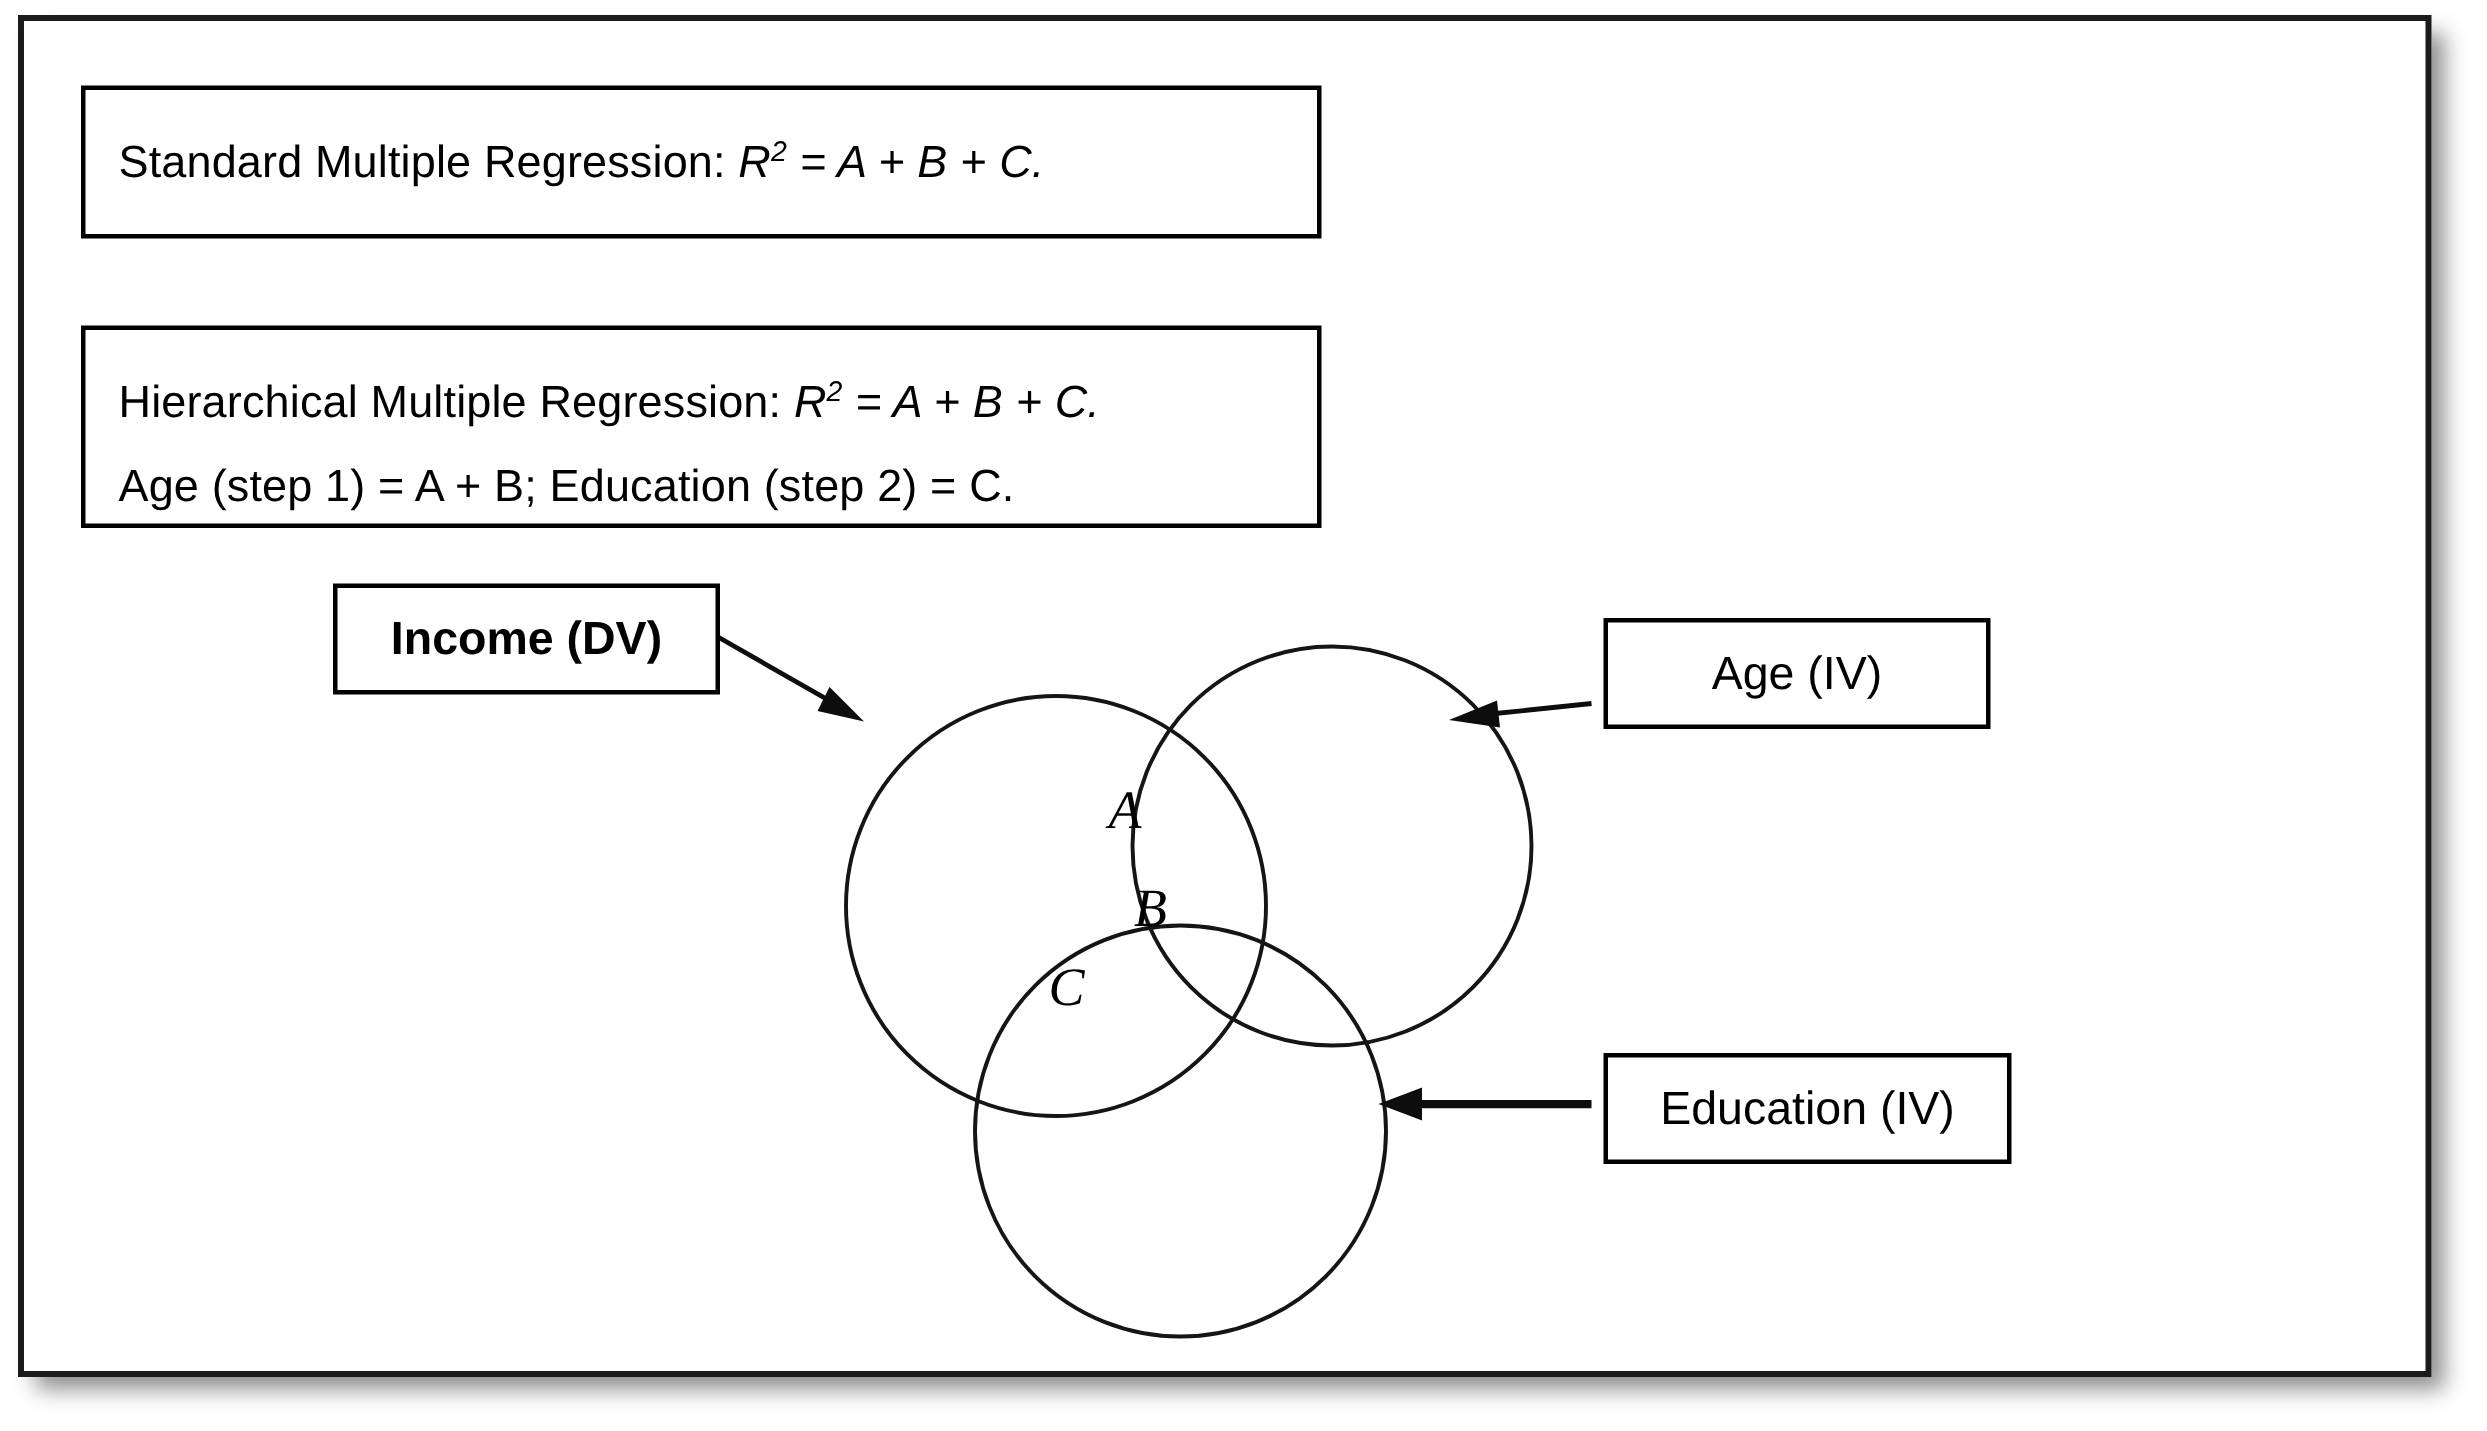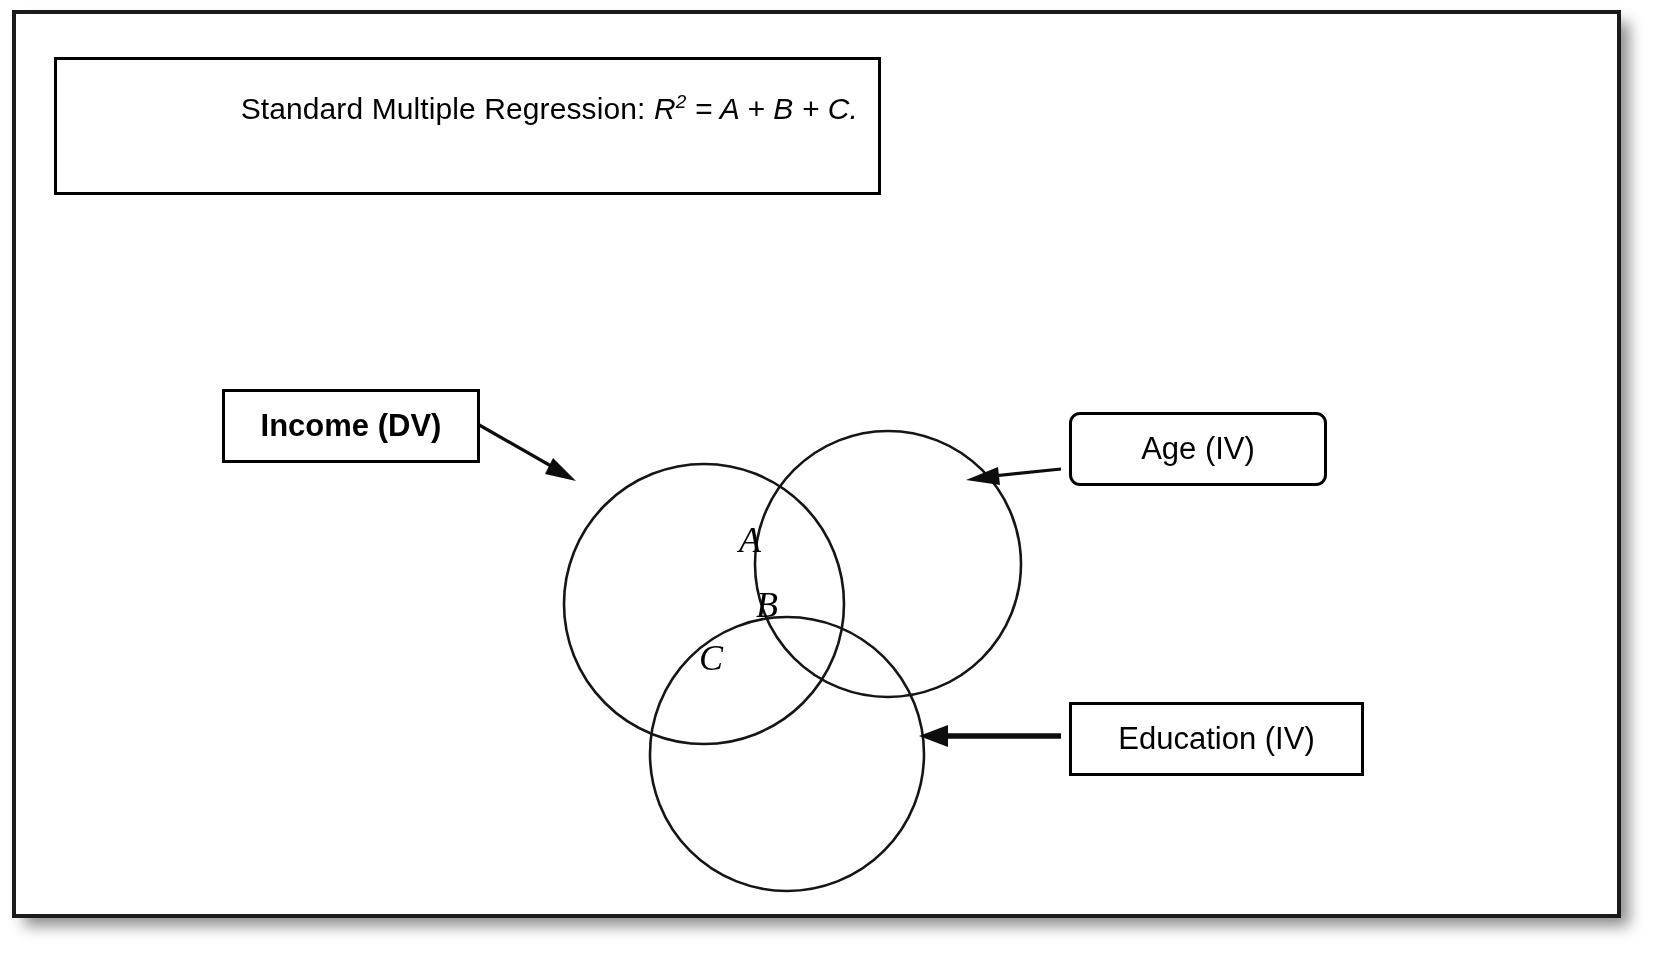--- a/index.html
+++ b/index.html
@@ -37,22 +37,21 @@
     position: absolute;
     border: 3px solid #000000;
     background: #ffffff;
     box-sizing: border-box;
     padding: 14px 20px 12px 22px;
   }
   #legend-standard {
     left: 38px;
     top: 43px;
     width: 827px;
-    height: 138px;
-    text-align: right;
+    height: 102px;
   }
   #legend-hierarchical {
     left: 38px;
     top: 203px;
     width: 827px;
     height: 135px;
   }
   .legend-line {
     font-size: 30px;
     line-height: 56px;
@@ -85,26 +84,25 @@
     top: 375px;
     width: 258px;
     height: 74px;
     font-weight: bold;
   }
   #box-age {
     left: 1053px;
     top: 398px;
     width: 258px;
     height: 74px;
-    border-radius: 11px;
   }
   #box-education {
     left: 1053px;
     top: 688px;
-    width: 295px;
+    width: 272px;
     height: 74px;
   }
   
   #venn-layer {
     position: absolute;
     left: 0;
     top: 0;
     width: 1609px;
     height: 908px;
     pointer-events: none;
@@ -143,20 +141,24 @@
 <body>
 
 <div id="figure-root">
 
   <div id="figure-frame">
 
     <div class="legend-box" id="legend-standard">
       <div class="legend-line"><span>Standard Multiple Regression: </span><span class="it">R</span><span class="sup">2</span><span class="it"> = A + B + C.</span></div>
     </div>
 
+    <div class="legend-box" id="legend-hierarchical">
+      <div class="legend-line"><span>Hierarchical Multiple Regression: </span><span class="it">R</span><span class="sup">2</span><span class="it"> = A + B + C.</span></div>
+      <div class="legend-line">Age (step 1) = A + B; Education (step 2) = C.</div>
+    </div>
 
     <svg id="venn-layer" viewBox="0 0 1609 908">
       <circle class="venn-circle" cx="688" cy="590" r="140"></circle>
       <circle class="venn-circle" cx="872" cy="550" r="133"></circle>
       <circle class="venn-circle" cx="771" cy="740" r="137"></circle>
 
       <line class="arrow-line" x1="458" y1="408" x2="549" y2="460"></line>
       <polygon class="arrow-head" points="560,467 529,460 537,444"></polygon>
 
       <line class="arrow-line" x1="1045" y1="455" x2="968" y2="463"></line>

